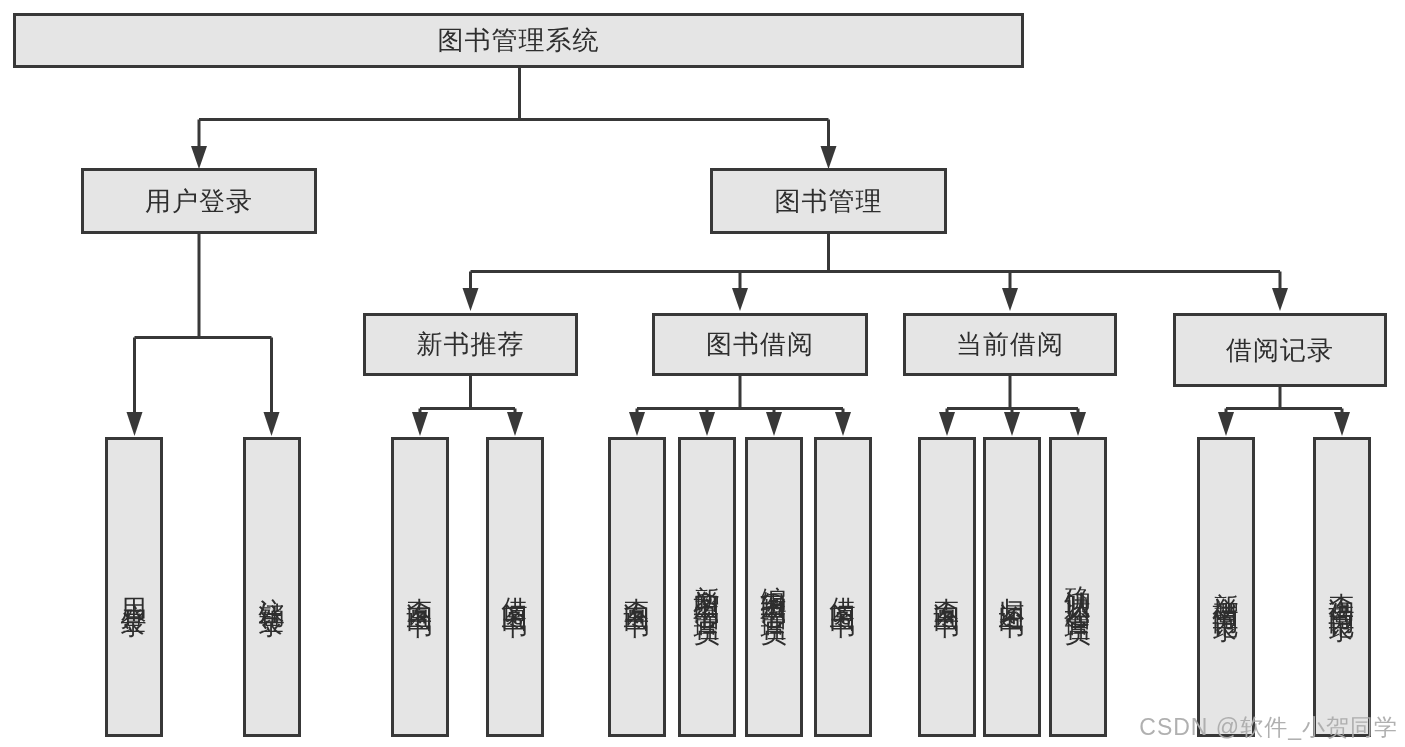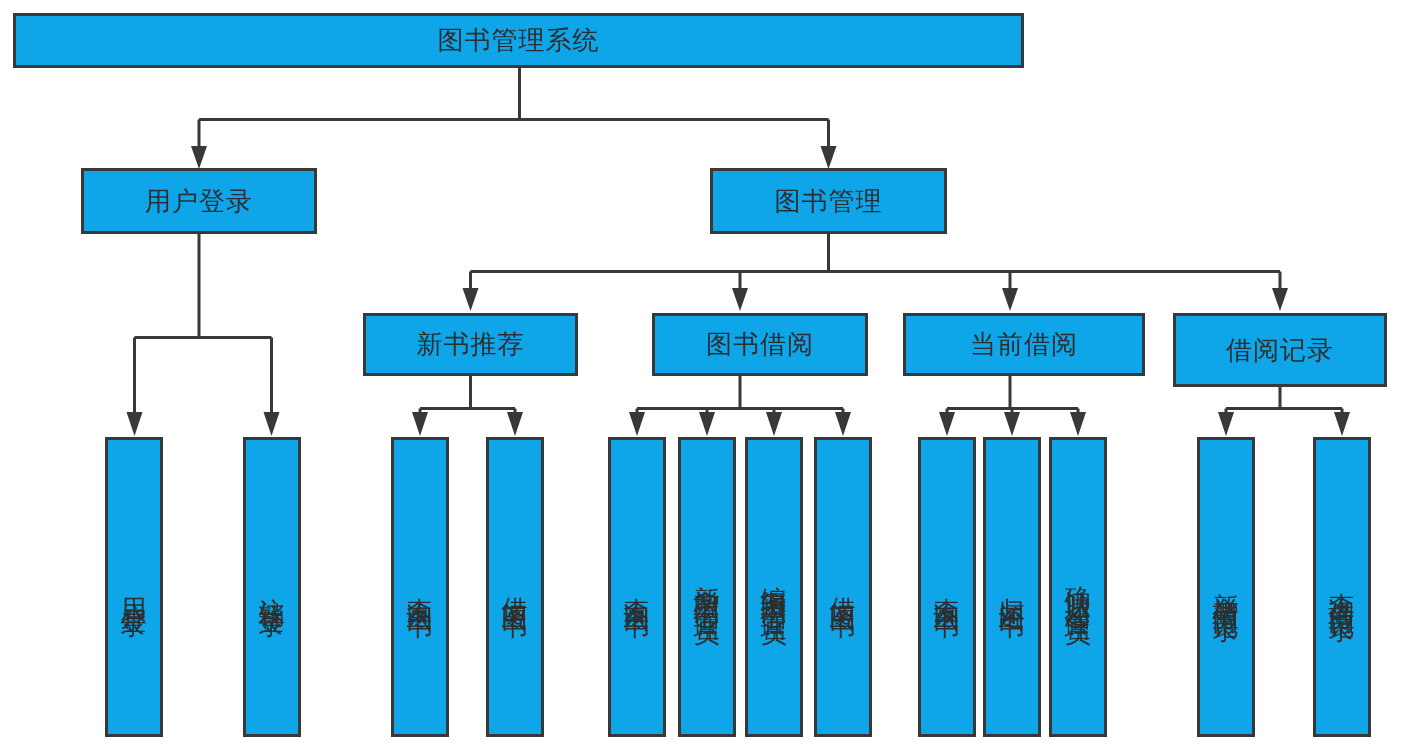--- a/index.html
+++ b/index.html
@@ -19,21 +19,21 @@
   #connectors {
     position: absolute;
     left: 0; top: 0;
     width: 1405px;
     height: 747px;
   }
   .box {
     position: absolute;
     box-sizing: border-box;
     border: 3px solid #383838;
-    background: #0ea5e9;
+    background: #e5e5e5;
     display: flex;
     align-items: center;
     justify-content: center;
     font-size: 26px;
     letter-spacing: 1px;
     color: #2e2e2e;
     z-index: 2;
   }
   .leaf {
     font-size: 26px;
@@ -115,21 +115,21 @@
   <div class="box" style="left:363px; top:313px; width:215px; height:63px;">
     <span>新书推荐</span>
   </div>
 
   <div class="box" style="left:710px; top:168px; width:237px; height:66px;">
     <span>图书管理</span>
   </div>
   <div class="box" style="left:632px; top:313px; width:216px; height:63px;margin-left:20px;">
     <span>图书借阅</span>
   </div>
-  <div class="box" style="left:903px; top:313px; width:242px; height:63px;">
+  <div class="box" style="left:903px; top:313px; width:214px; height:63px;">
     <span>当前借阅</span>
   </div>
   <div class="box" style="left:1173px; top:313px; width:214px; height:74px;">
     <span>借阅记录</span>
   </div>
 
   <div class="box leaf" style="left:105px; top:437px; width:58px; height:300px;">
     <span class="vtext">用户登录</span>
   </div>
   <div class="box leaf" style="left:243px; top:437px; width:58px; height:300px;">
@@ -166,14 +166,15 @@
     <span class="vtext">确认归还（管理员）</span>
   </div>
 
   <div class="box leaf" style="left:1197px; top:437px; width:58px; height:300px;">
     <span class="vtext">新增借阅记录</span>
   </div>
   <div class="box leaf" style="left:1313px; top:437px; width:58px; height:300px;">
     <span class="vtext">查询借阅记录</span>
   </div>
 
+  <div class="watermark">CSDN @软件_小贺同学</div>
 
 </div>
 
 </body></html>

